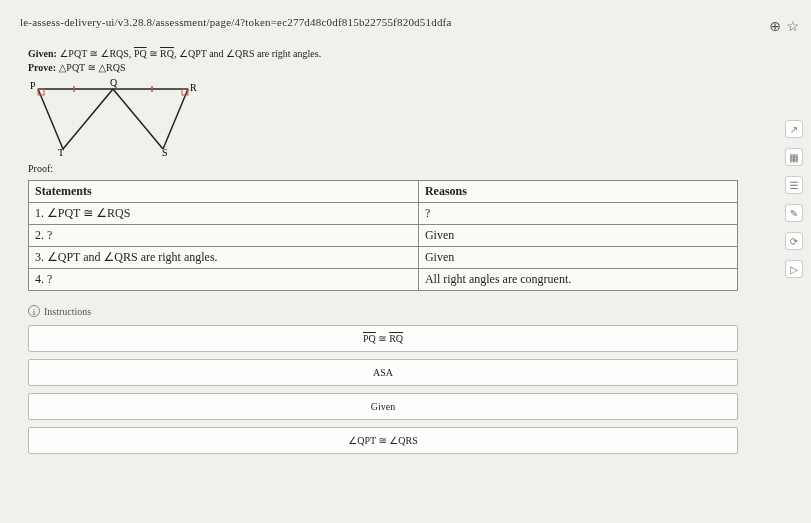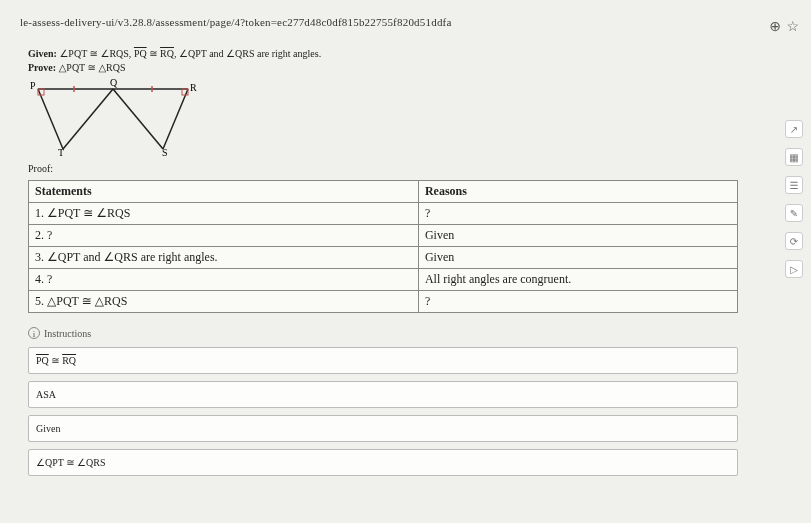--- a/index.html
+++ b/index.html
@@ -12,21 +12,21 @@
 .bold{font-weight:bold}
 .over{text-decoration:overline}
 .figure{margin:6px 0 6px 0;width:170px;height:78px;position:relative}
 .figure svg{width:100%;height:100%}
 .proof-label{font-size:10px;font-weight:normal;margin:2px 0 6px 0}
 table.proof{width:710px;border-collapse:collapse;font-size:12px}
 table.proof th,table.proof td{border:1px solid #888;padding:3px 6px;text-align:left;background:#fafaf7}
 table.proof th{font-weight:bold}
 .instructions{margin:14px 0 8px 0;font-size:10px;color:#555}
 .instructions .circ{display:inline-block;width:12px;height:12px;border:1px solid #888;border-radius:50%;text-align:center;line-height:12px;font-size:9px;margin-right:4px}
-.option{width:710px;border:1px solid #bbb;background:#fdfdfb;margin-bottom:7px;padding:7px;font-size:10px;border-radius:2px;cursor:pointer}
+.option{width:710px;border:1px solid #bbb;background:#fdfdfb;margin-bottom:7px;padding:7px;text-align:center;font-size:10px;border-radius:2px;cursor:pointer}
 .side-strip{position:absolute;right:6px;top:120px;width:22px;display:flex;flex-direction:column;gap:10px;align-items:center}
 .side-strip div{width:18px;height:18px;border:1px solid #ccc;border-radius:3px;font-size:10px;display:flex;align-items:center;justify-content:center;color:#777;background:#fff}
 </style>
 </head>
 <body>
 
 <div class="top-url">le-assess-delivery-ui/v3.28.8/assessment/page/4?token=ec277d48c0df815b22755f820d51ddfa</div>
 <span class="zoom-icon">⊕</span>
 <span class="star-icon">☆</span>
 
@@ -76,24 +76,20 @@
           <td>Given</td>
         </tr>
     <tr>
           <td>3. ∠QPT and ∠QRS are right angles.</td>
           <td>Given</td>
         </tr>
     <tr>
           <td>4. ?</td>
           <td>All right angles are congruent.</td>
         </tr>
-    <tr>
-          <td>5. △PQT ≅ △RQS</td>
-          <td>?</td>
-        </tr>
   </tbody>
     </table>
 
   <div class="instructions">
     <span class="circ">i</span><span>Instructions</span>
   </div>
 
   <div class="option"><span class="over">PQ</span> ≅ <span class="over">RQ</span></div>
   <div class="option">ASA</div>
   <div class="option">Given</div>

